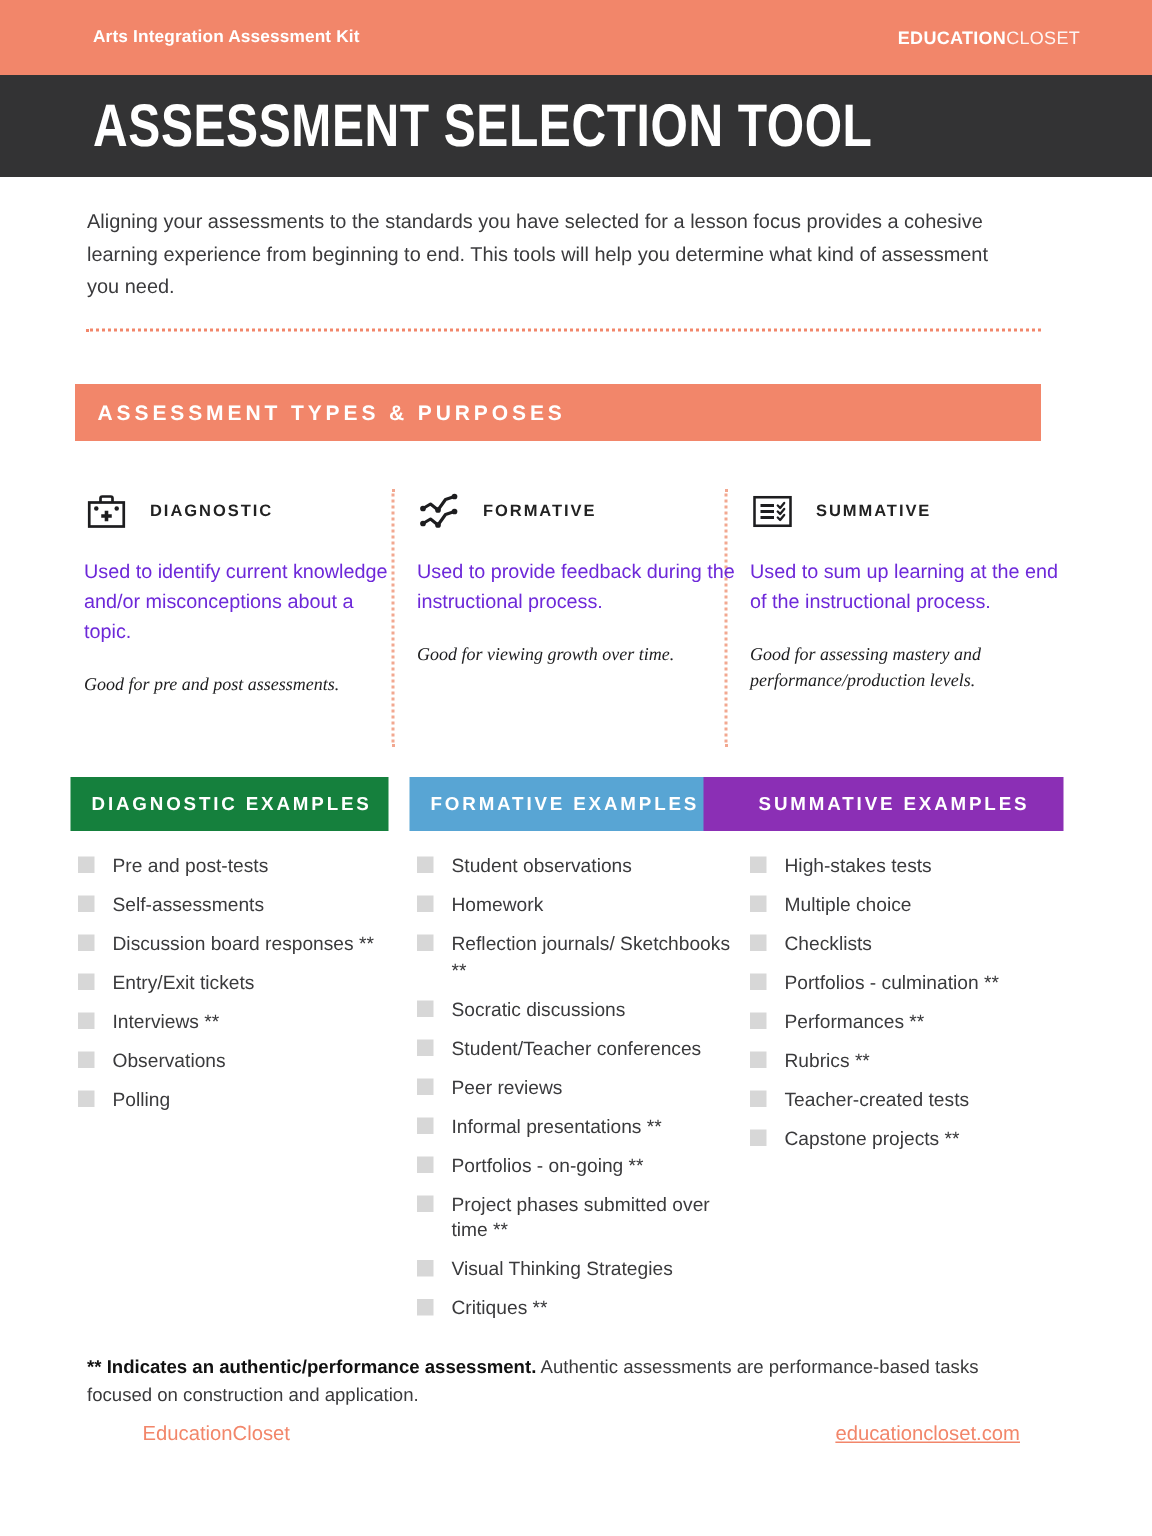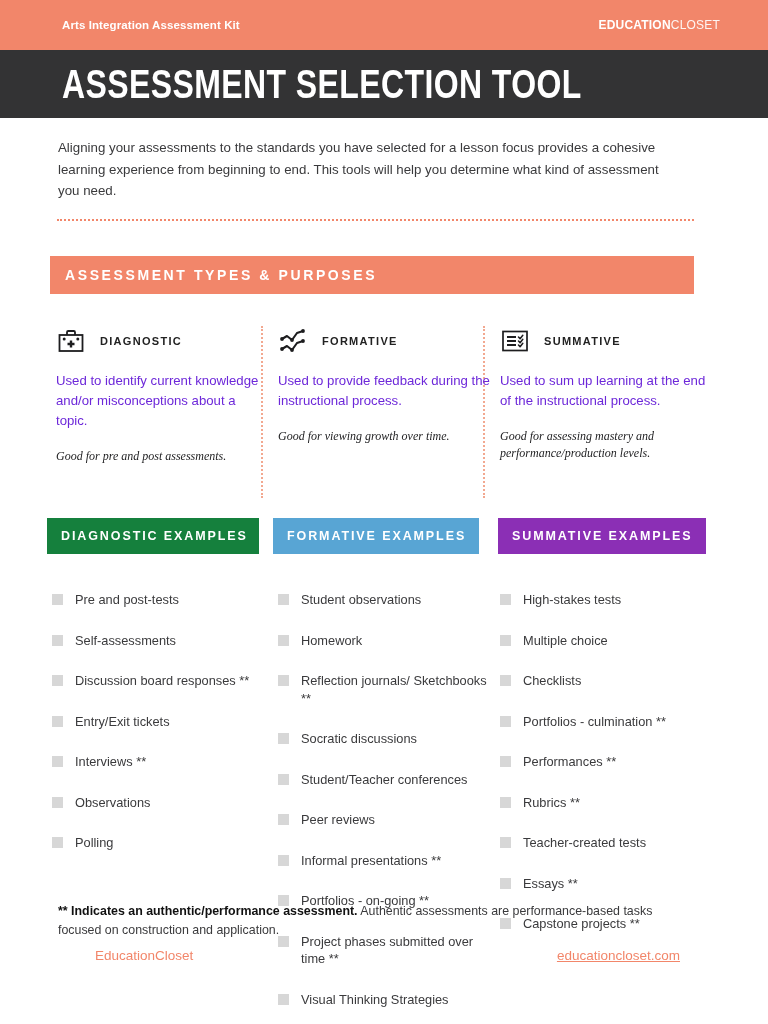--- a/index.html
+++ b/index.html
@@ -95,32 +95,31 @@
   .tab {
     position: absolute; top: 0; height: 36px;
     display: flex; align-items: center;
   }
   .tab span {
     color: #ffffff; font-size: 12.5px; font-weight: bold;
     letter-spacing: 1.9px; margin-left: 14px; white-space: nowrap;
   }
   .tab.t0 { left: 47px; width: 212px; background: #6CBE45; }
   .tab.t1 { left: 273px; width: 206px; background: #58A5D4; }
-  .tab.t2 { left: 498px; width: 208px; background: #8B2FB5; }
+  .tab.t2 { left: 469px; width: 240px; background: #8B2FB5; justify-content: center; }
 
   
   .lists { position: absolute; left: 0; top: 568px; width: 768px; }
   .listcol { position: absolute; top: 0; width: 218px; }
   .listcol.l0 { left: 52px; }
   .listcol.l1 { left: 278px; }
   .listcol.l2 { left: 500px; }
   .li {
     display: flex; align-items: flex-start;
     margin-bottom: 8.5px;
-    margin-top: 23px;
   }
   .bullet {
     width: 11px; height: 11px; background: #d7d7d7;
     flex: 0 0 11px; margin-top: 3px; margin-right: 12px;
   }
   .li .txt { font-size: 12.8px; line-height: 17.5px; color: #3a3a3c; }
 
   
   .footnote {
     position: absolute; left: 58px; top: 902px; width: 640px;
@@ -338,24 +337,20 @@
         <div class="li">
           <span class="bullet"></span>
           <span class="txt">Rubrics **</span>
         </div>
         <div class="li">
           <span class="bullet"></span>
           <span class="txt">Teacher-created tests</span>
         </div>
         <div class="li">
           <span class="bullet"></span>
-          <span class="txt">Essays **</span>
-        </div>
-        <div class="li">
-          <span class="bullet"></span>
           <span class="txt">Capstone projects **</span>
         </div>
       </div>
   </div>
 
   <div class="footnote">
     <b>** Indicates an authentic/performance assessment.</b><span> Authentic assessments are performance-based tasks focused on construction and application.</span>
   </div>
 
   <div class="footer">

